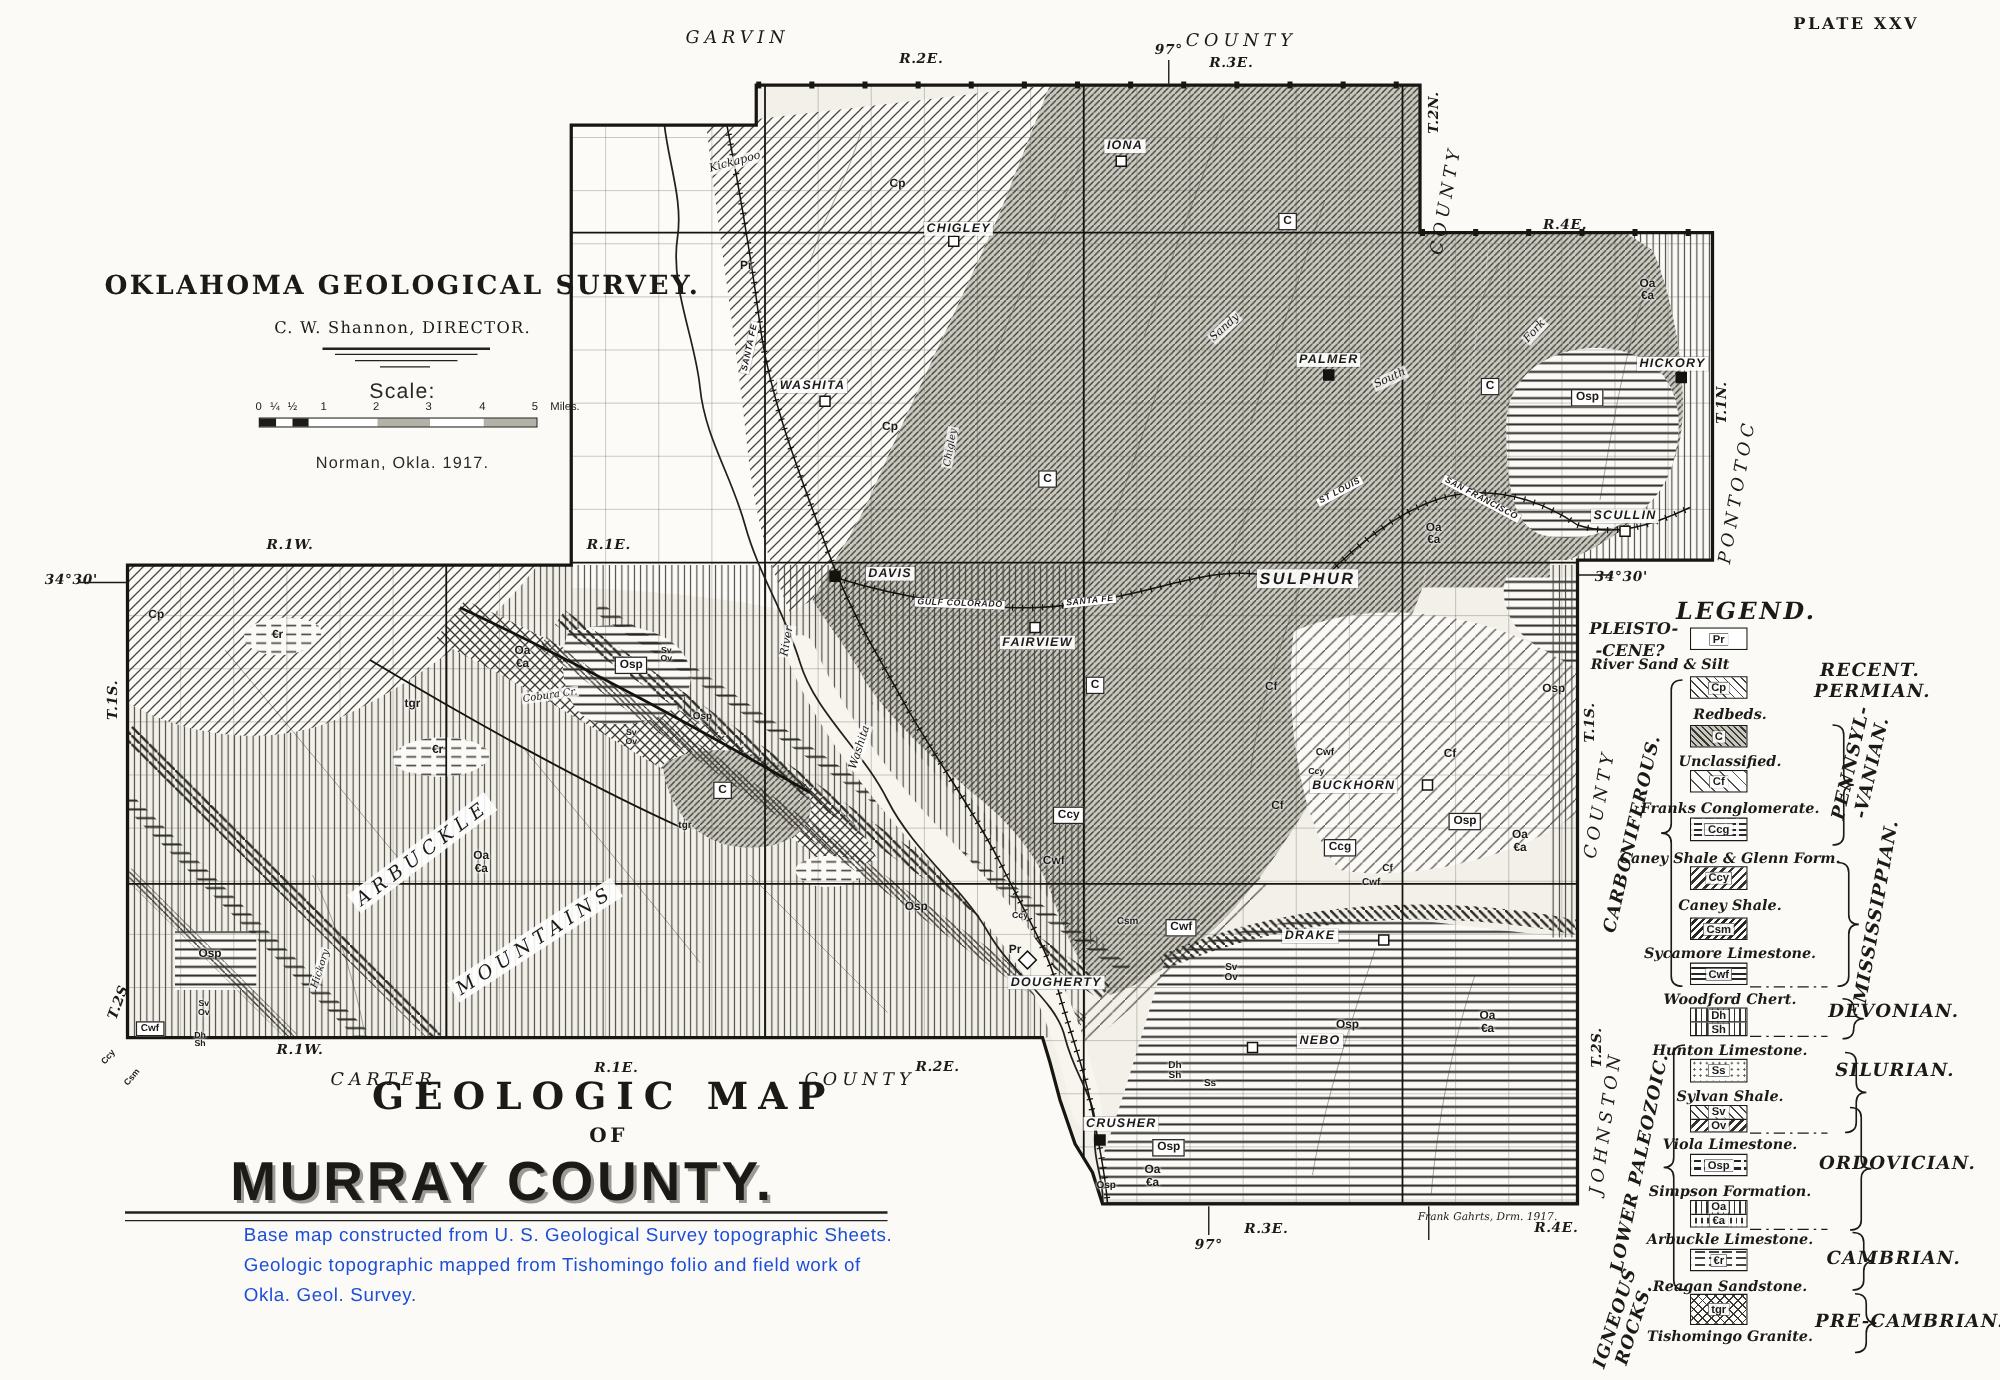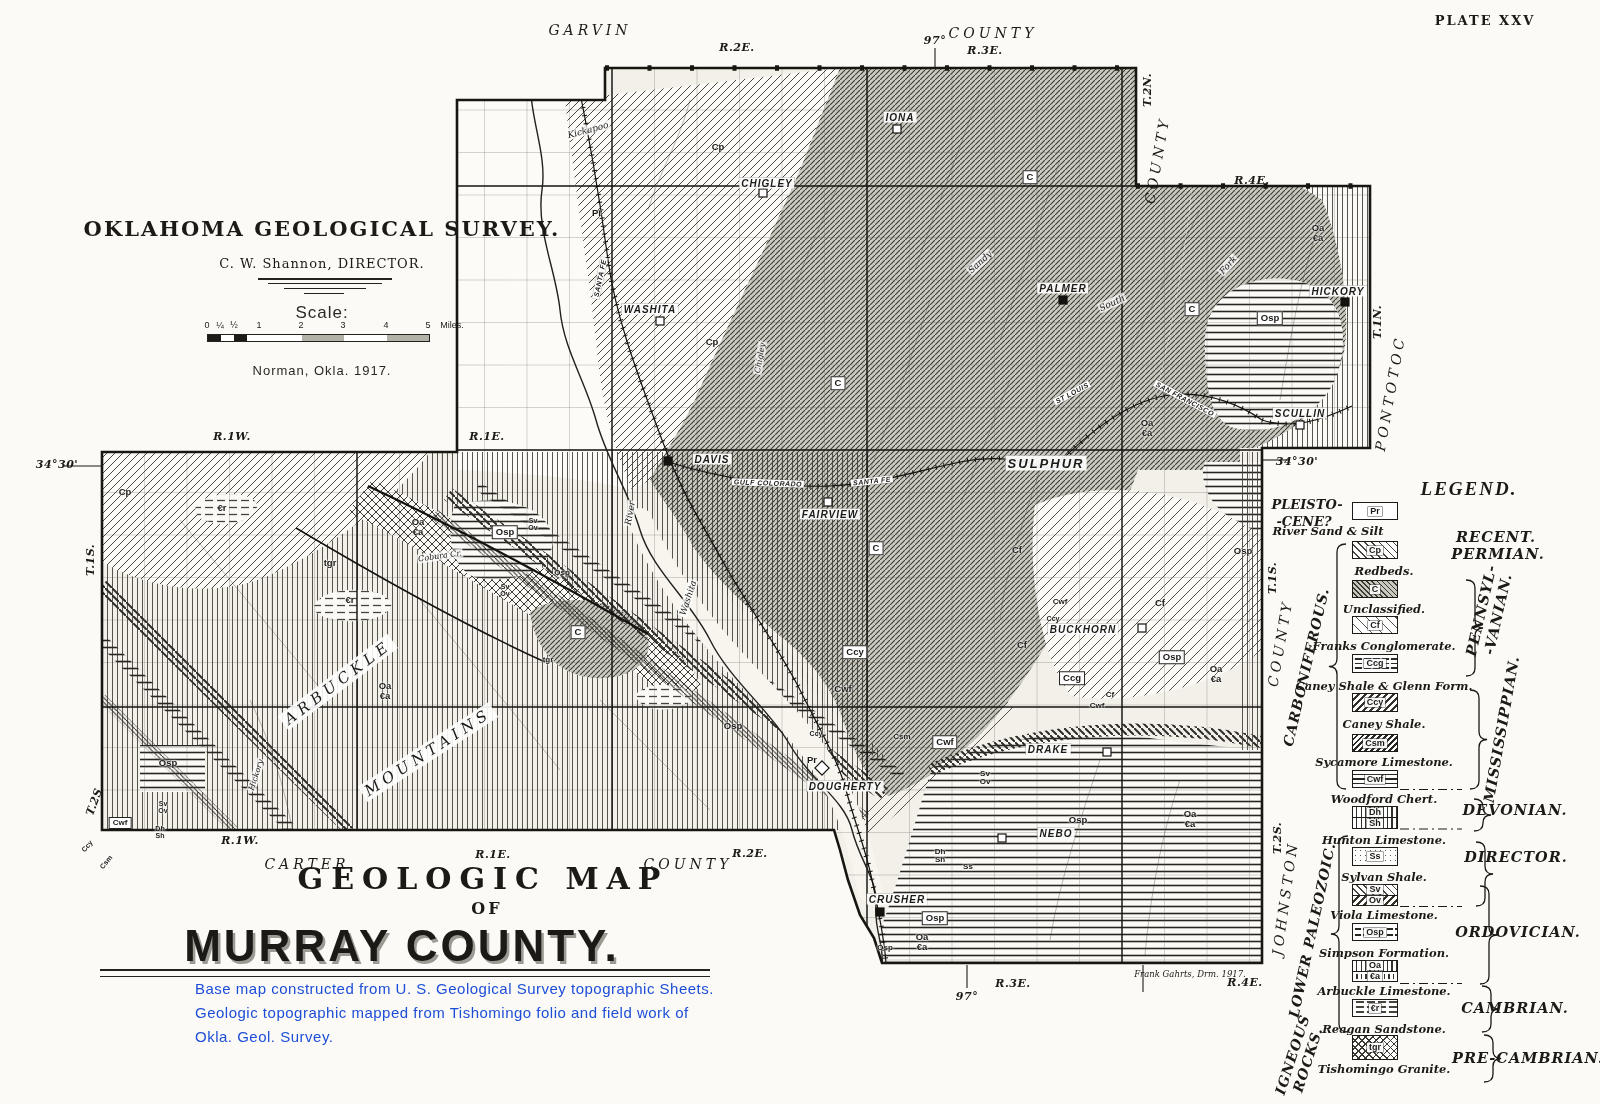--- a/index.html
+++ b/index.html
@@ -353,21 +353,21 @@
     <div class="ft3">MURRAY COUNTY.</div>
     <div class="ftrule"></div>
     <div class="cap" style="top:980px;">Base map constructed from U. S. Geological Survey topographic Sheets.</div>
     <div class="cap" style="top:1004px;">Geologic topographic mapped from Tishomingo folio and field work of</div>
     <div class="cap" style="top:1028px;">Okla. Geol. Survey.</div>
     <div class="lbl credit" style="left:1190px;top:974px;">Frank Gahrts, Drm. 1917.</div>
   </div>
 
 
   <div id="legend">
-    <div class="lbl lg-title" style="left:1469px;top:489px;font-family:Liberation Serif, serif;">LEGEND.</div>
+    <div class="lbl lg-title" style="left:1397px;top:489px;">LEGEND.</div>
     <div class="lbl lg-era" style="left:1307px;top:504px;">PLEISTO-</div>
     <div class="lbl lg-era" style="left:1304px;top:521px;">-CENE?</div>
     <div id="legend-rows">
         <div class="lg-box" style="left: 1352px; top: 502px; height: 18px;">
           <div class="lg-cell pat-blank">
             <span class="lg-code">Pr</span>
           </div>
         </div>
         <div class="lbl lg-name" style="left: 1328px; top: 531px; transform: translate(-50%, -50%);">River Sand &amp; Silt</div>
         <div class="lg-box" style="left: 1352px; top: 541px; height: 18px;">
@@ -466,21 +466,21 @@
       </div>
     <div id="legend-periods">
         <div class="lbl lg-period" style="left: 1496px; top: 516px; transform: translate(-50%, -50%); margin-top: 20px;">RECENT.</div>
         <div class="lbl lg-period" style="left: 1498px; top: 553px; transform: translate(-50%, -50%);">PERMIAN.</div>
         <div class="lbl lg-period" style="left: 1489px; top: 612px; transform: translate(-50%, -50%) rotate(-77deg);">
           <div>PENNSYL-</div>
           <div>-VANIAN.</div>
         </div>
         <div class="lbl lg-period" style="left: 1501px; top: 729px; transform: translate(-50%, -50%) rotate(-80deg);">MISSISSIPPIAN.</div>
         <div class="lbl lg-period" style="left: 1515px; top: 809px; transform: translate(-50%, -50%);">DEVONIAN.</div>
-        <div class="lbl lg-period" style="left: 1516px; top: 856px; transform: translate(-50%, -50%);">DIRECTOR.</div>
+        <div class="lbl lg-period" style="left: 1516px; top: 856px; transform: translate(-50%, -50%);">SILURIAN.</div>
         <div class="lbl lg-period" style="left: 1518px; top: 931px; transform: translate(-50%, -50%);">ORDOVICIAN.</div>
         <div class="lbl lg-period" style="left: 1515px; top: 1007px; transform: translate(-50%, -50%);">CAMBRIAN.</div>
         <div class="lbl lg-period" style="left: 1528px; top: 1057px; transform: translate(-50%, -50%);">PRE-CAMBRIAN.</div>
       </div>
     <div id="legend-groups">
         <div class="lbl lg-group" style="left: 1306px; top: 667px; transform: translate(-50%, -50%) rotate(-77deg);">CARBONIFEROUS.</div>
         <div class="lbl lg-group" style="left: 1312px; top: 930px; transform: translate(-50%, -50%) rotate(-78deg);">LOWER PALEOZOIC.</div>
         <div class="lbl lg-group" style="left: 1300px; top: 1057px; transform: translate(-50%, -50%) rotate(-72deg);">
           <div>IGNEOUS</div>
           <div>ROCKS.</div>

